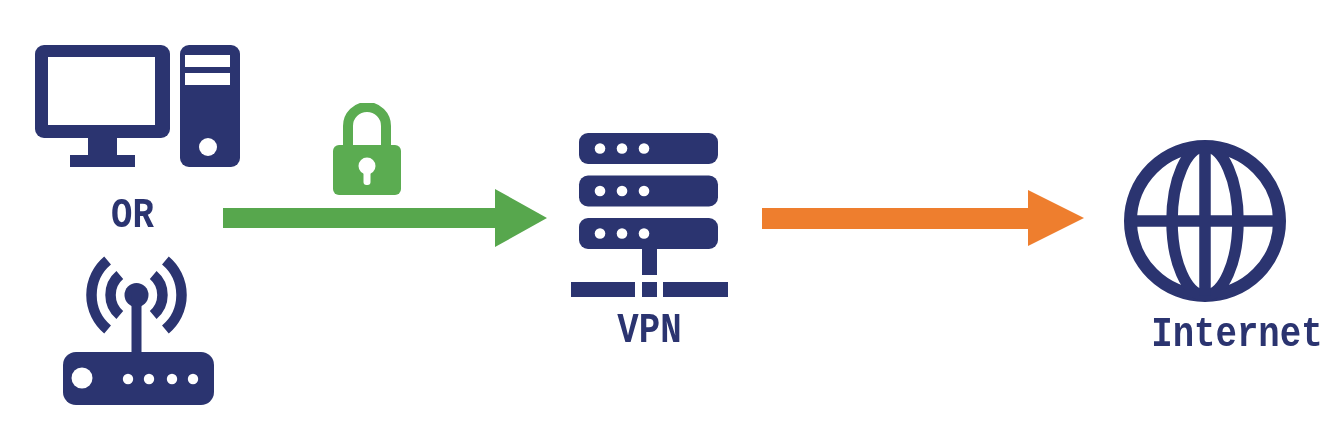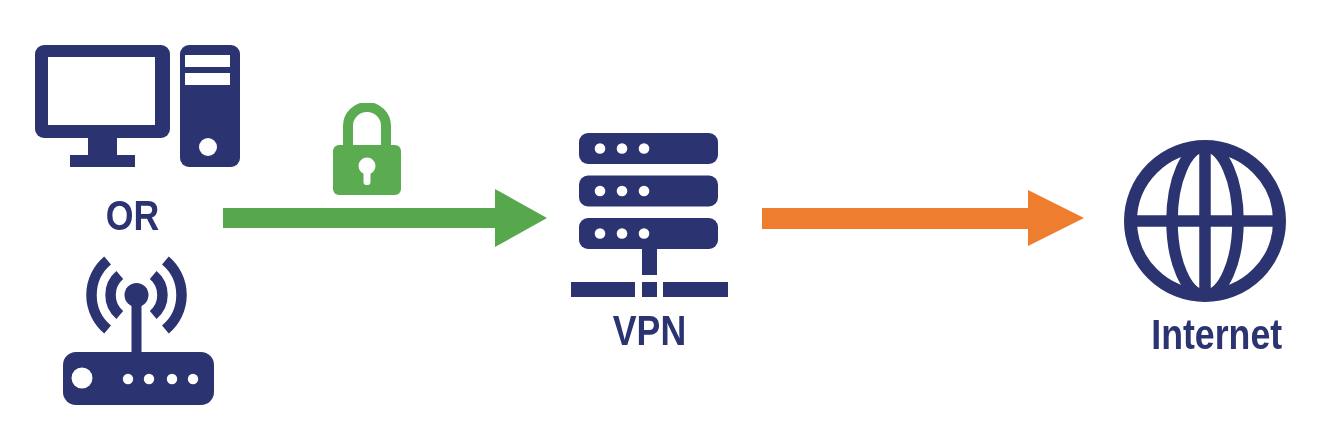--- a/index.html
+++ b/index.html
@@ -6,20 +6,21 @@
   body {
     font-family: "Liberation Sans", sans-serif;
     background: var(--background, #fff);
   }
   .diagram {
     position: relative;
     width: 1329px;
     height: 446px;
     background: var(--background, #fff);
     overflow: hidden;
+    font-family: Liberation Mono, monospace;
   }
   .abs { position: absolute; }
   .label {
     position: absolute;
     color: var(--navy);
     font-weight: bold;
     font-size: 42px;
     line-height: 1;
     text-align: center;
     transform: scaleX(0.85);

